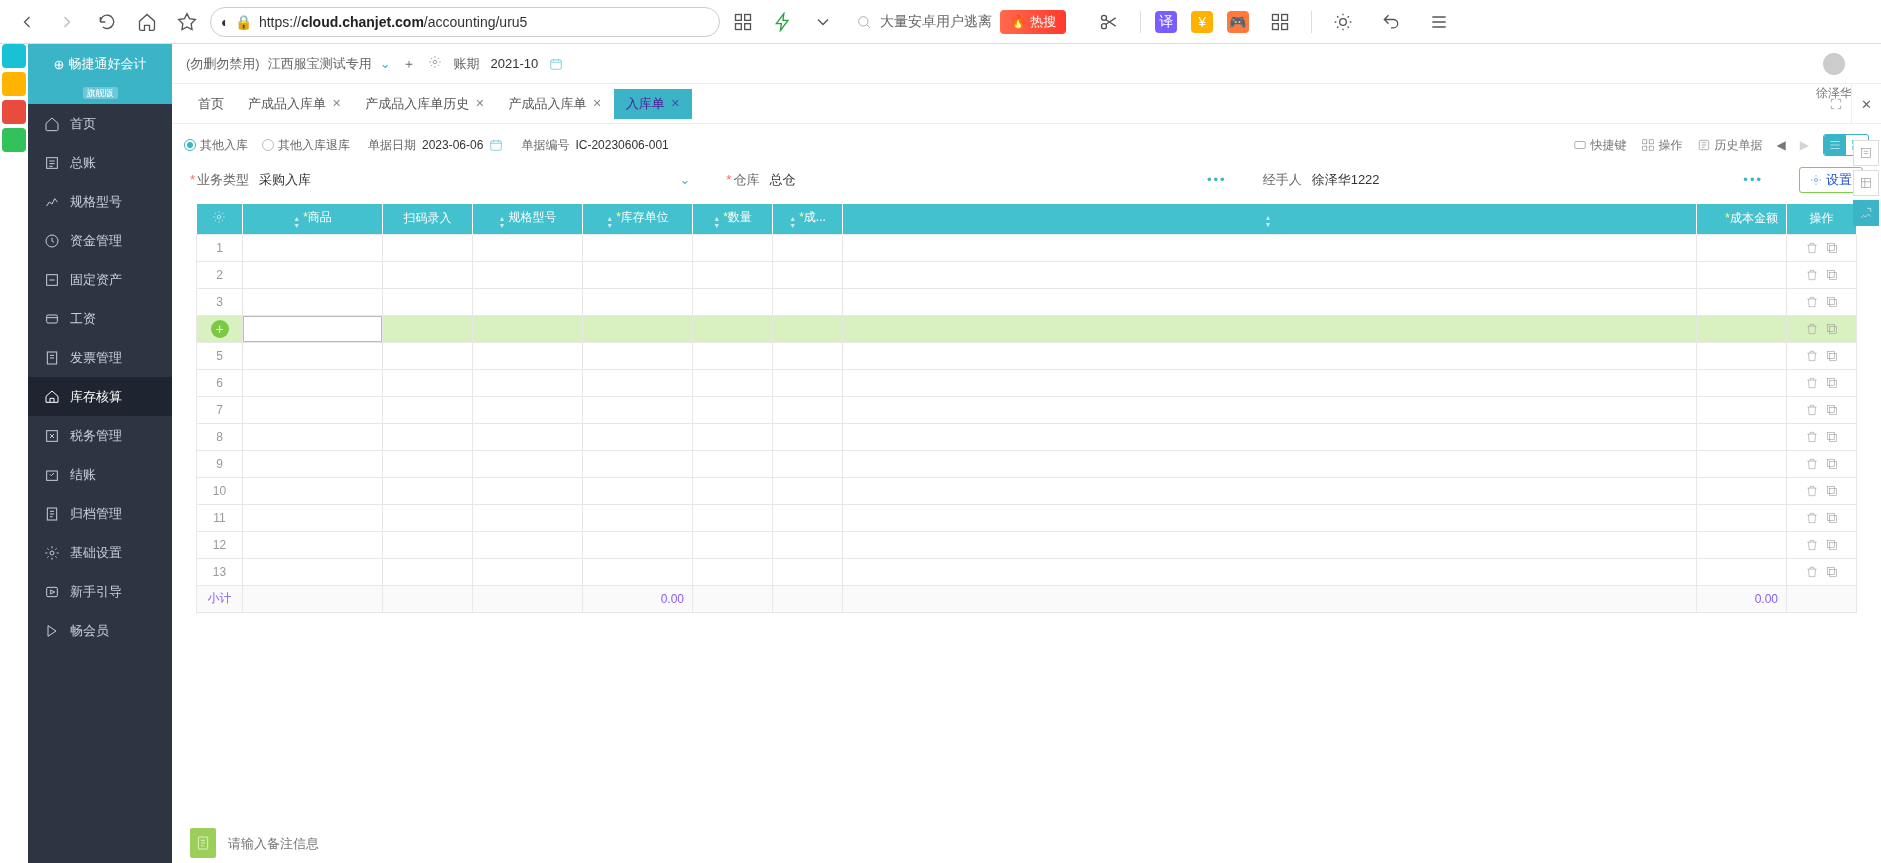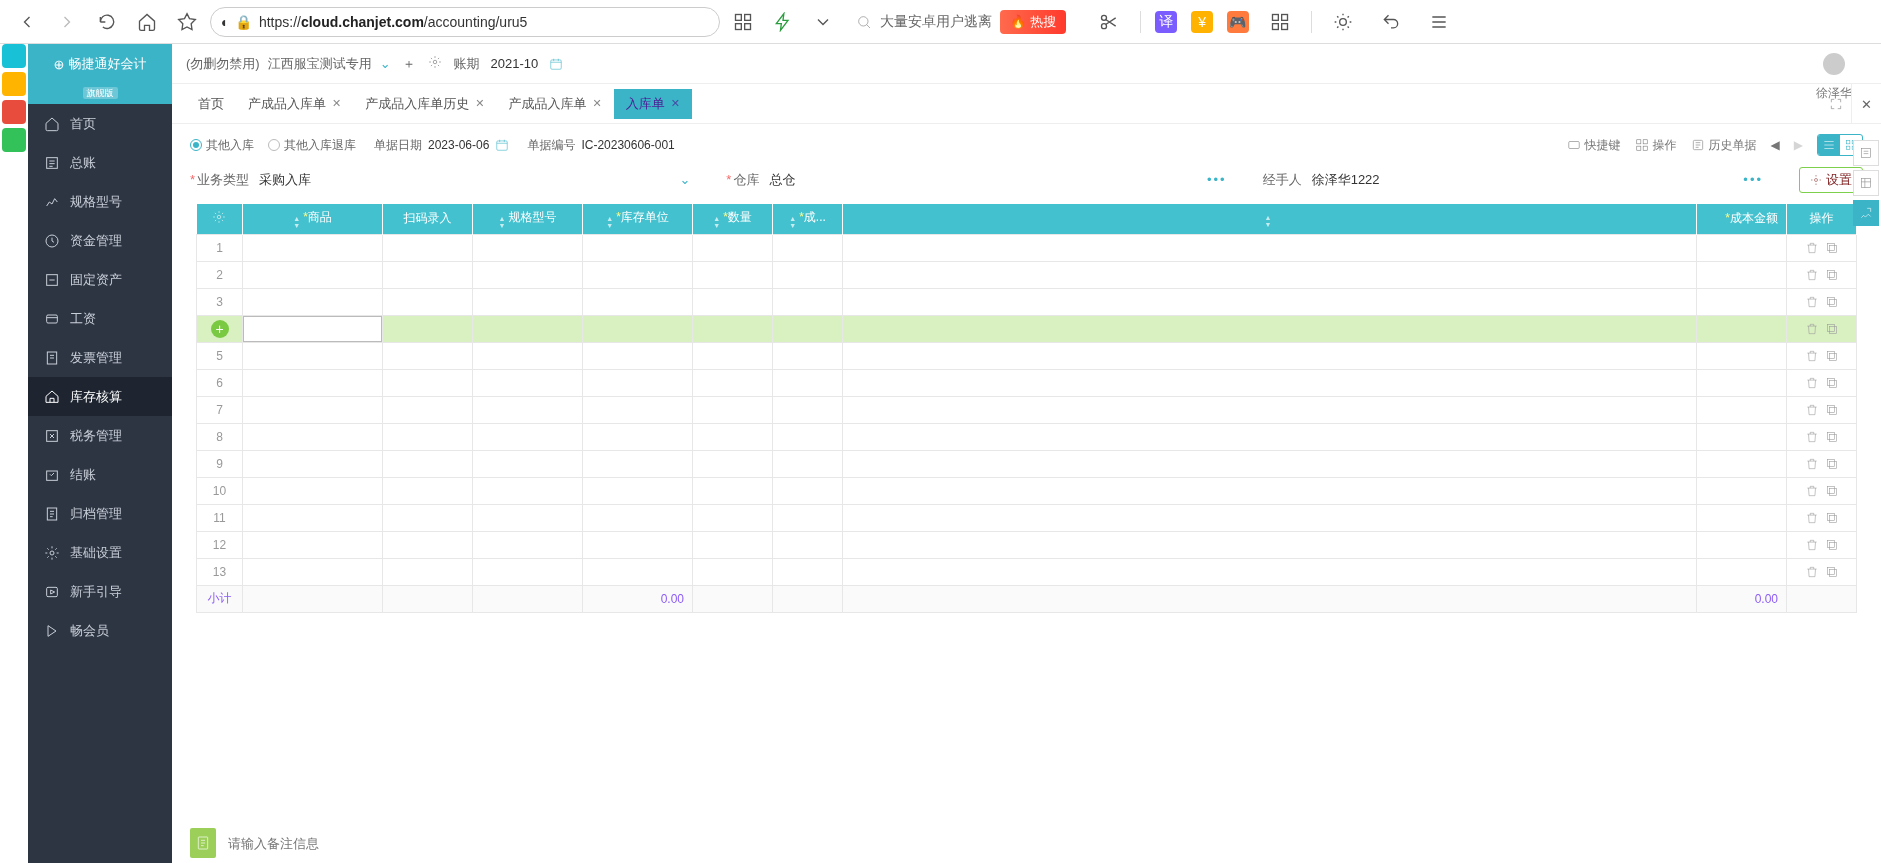--- a/index.html
+++ b/index.html
@@ -45,21 +45,21 @@
 .topbar .right .avatar { width: 22px; height: 22px; background: #ccc; border-radius: 50%; }
 .topbar svg { width: 14px; height: 14px; stroke: currentColor; fill: none; }
 
 .tabsbar { height: 40px; display: flex; align-items: center; padding: 0 14px; gap: 4px; border-bottom: 1px solid #eee; position: relative; }
 .tab { height: 30px; padding: 0 12px; display: flex; align-items: center; gap: 6px; font-size: 13px; color: #555; cursor: pointer; }
 .tab.active { background: #3cb4c8; color: #4c1d95; }
 .tab .x { font-size: 11px; color: inherit; opacity: 0.7; }
 .closeAll { position: absolute; right: 0; top: 0; width: 30px; height: 40px; display: flex; align-items: center; justify-content: center; border-left: 1px solid #eee; color: #666; cursor:pointer; }
 .expand { position: absolute; right: 30px; top: 0; width: 30px; height: 40px; display:flex; align-items:center; justify-content:center; color:#666; cursor:pointer;}
 
-.docheader { padding: 10px 18px 6px; display: flex; align-items: center; gap: 18px; font-size: 12px; color: #666; }
+.docheader { padding: 10px 12px 6px; display: flex; align-items: center; gap: 18px; font-size: 12px; color: #666; }
 .radiogrp { display: flex; align-items: center; gap: 14px; }
 .radio { display: flex; align-items: center; gap: 4px; cursor: pointer; }
 .radio .dot { width: 12px; height: 12px; border: 1px solid #bbb; border-radius: 50%; display: inline-flex; align-items: center; justify-content: center; }
 .radio.checked .dot { border-color: #3cb4c8; }
 .radio.checked .dot::after { content: ""; width: 6px; height: 6px; background: #3cb4c8; border-radius: 50%; }
 .field { display: flex; align-items: center; gap: 6px; }
 .field .val { color: #333; }
 .docheader .rightops { margin-left: auto; display: flex; align-items: center; gap: 14px; color: #777; }
 .docheader .rightops .opitem { display: flex; align-items: center; gap: 4px; cursor: pointer; }
 .docheader .rightops svg { width: 14px; height: 14px; stroke: currentColor; fill: none; }
@@ -67,21 +67,21 @@
 .viewtoggle span { width: 22px; height: 20px; display:flex; align-items:center; justify-content:center; }
 .viewtoggle .on { background: #3cb4c8; color: #fff; }
 .viewtoggle svg { width: 12px; height: 12px; stroke: currentColor; fill:none; }
 
 .formrow { padding: 4px 18px 10px; display: flex; align-items: center; gap: 30px; font-size: 13px; }
 .formrow .ff { display: flex; align-items: center; gap: 10px; flex:1; }
 .formrow .req { color: #f56c6c; margin-right: 2px; }
 .formrow .label { color: #666; }
 .formrow .input { flex: 1; height: 28px; border-bottom: 1px solid transparent; display: flex; align-items: center; justify-content: space-between; padding-right: 6px; }
 .formrow .ddots { color: #3cb4c8; letter-spacing: 2px; cursor: pointer; }
-.setbtn { border: 1px solid #7dd04b; color: #7f1d1d; height: 26px; padding: 0 10px; border-radius: 3px; display:flex; align-items:center; gap:4px; cursor:pointer;}
+.setbtn { border: 1px solid #7dd04b; color: #1d4ed8; height: 26px; padding: 0 10px; border-radius: 3px; display:flex; align-items:center; gap:4px; cursor:pointer;}
 .setbtn svg { width:12px; height:12px; stroke: currentColor; fill:none; }
 
 
 .tablewrap { flex: 1; overflow: auto; padding: 0 24px 10px; }
 .gtbl { width: 100%; border-collapse: collapse; table-layout: fixed; }
 .gtbl th { background: #43c1cf; color: #fff; font-weight: normal; font-size: 12px; height: 30px; border-right: 1px solid rgba(255,255,255,0.3); position: relative; }
 .gtbl th .sort { display:inline-flex; flex-direction:column; margin-right:3px; }
 .gtbl th .sort::before { content:"▲"; font-size:7px; line-height:7px; opacity:.7;}
 .gtbl th .sort::after { content:"▼"; font-size:7px; line-height:7px; opacity:.7;}
 .gtbl th .req { color: #ff8; }

